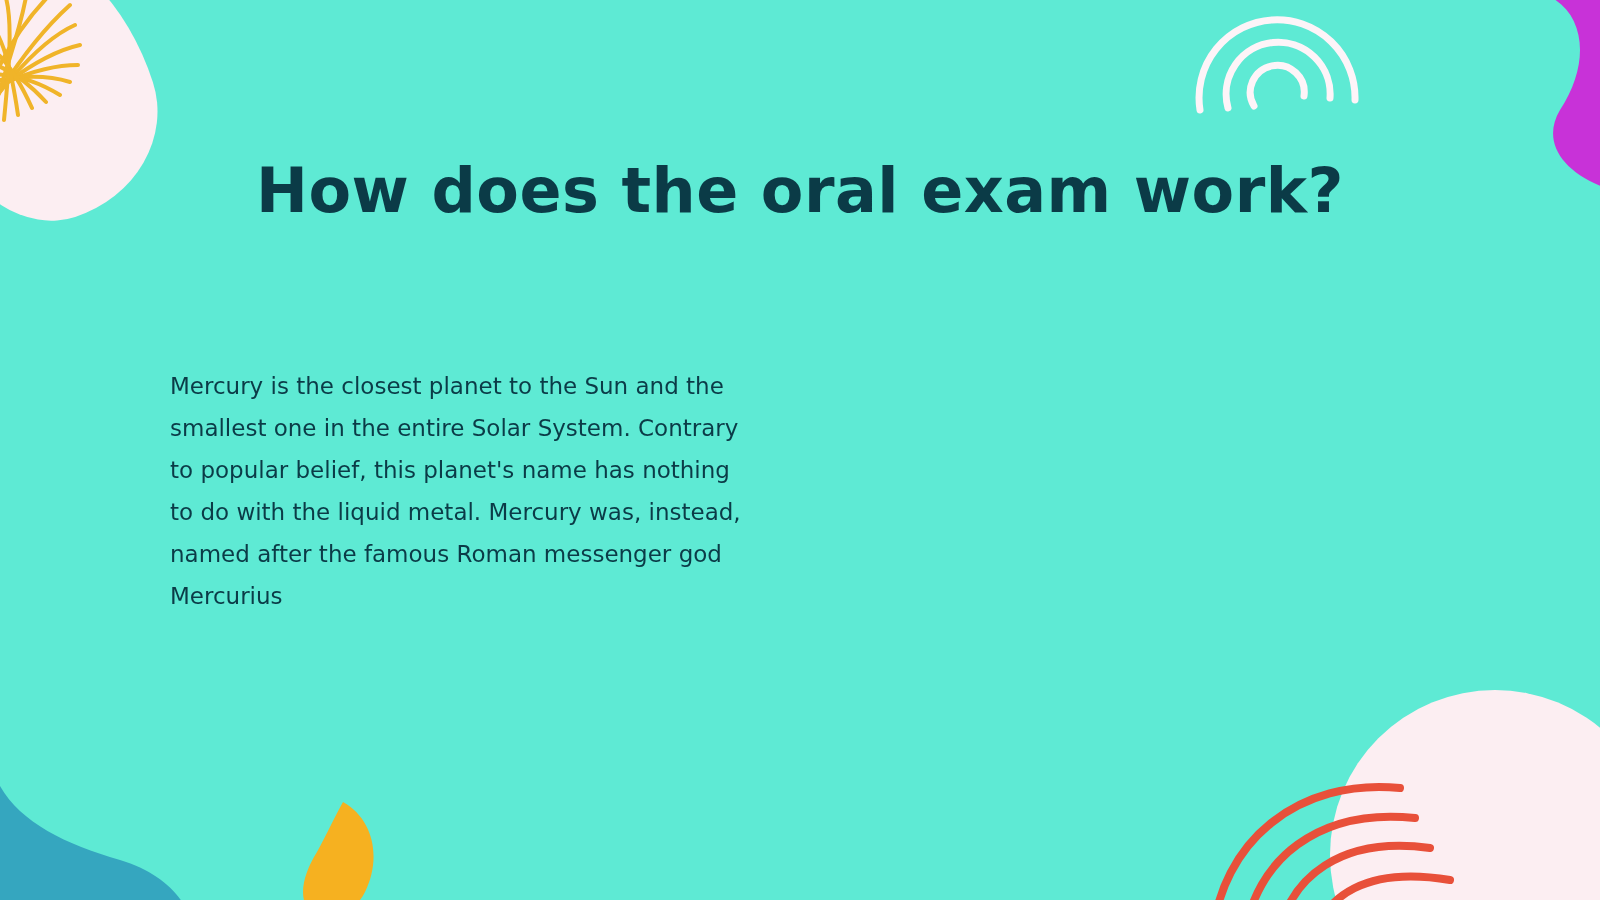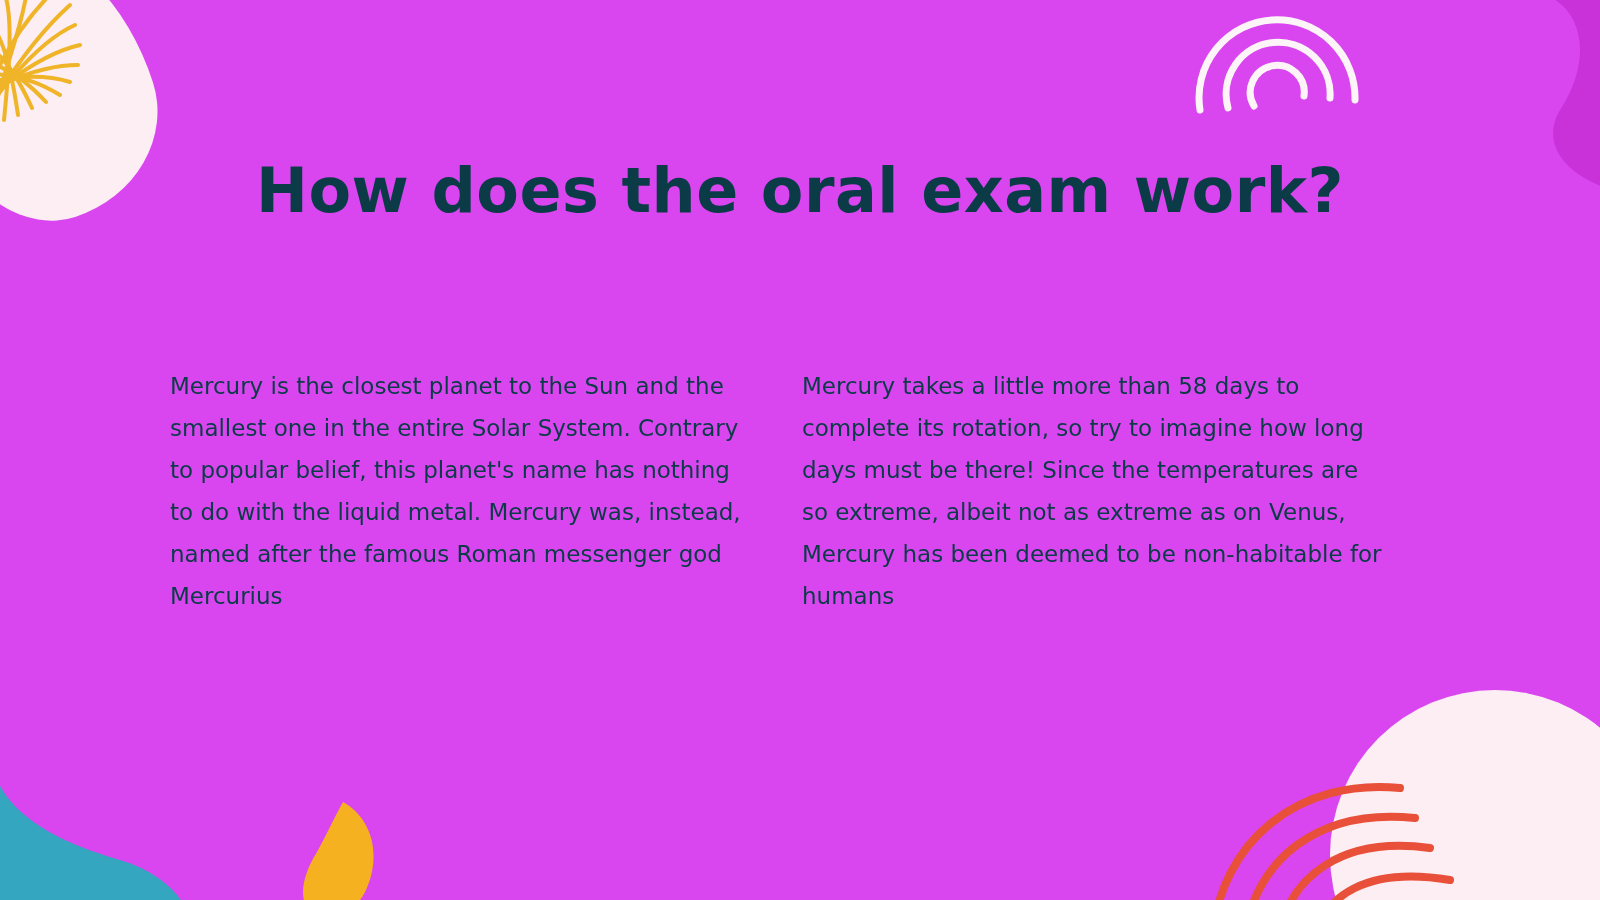--- a/index.html
+++ b/index.html
@@ -4,21 +4,21 @@
 <style>
   html, body {
     margin: 0;
     padding: 0;
     background: #fffdf0;
   }
   .slide {
     position: relative;
     width: 1600px;
     height: 900px;
-    background: #d946ef;
+    background: #5eead4;
     overflow: hidden;
     font-family: "DejaVu Sans", sans-serif;
   }
 
   
   .deco {
     position: absolute;
     pointer-events: none;
   }
 
@@ -175,16 +175,15 @@
       <path d="M68 170 C 78 106, 132 66, 220 78"></path>
       <path d="M104 170 C 114 126, 156 96, 240 110"></path>
       <path d="M142 170 C 150 144, 180 124, 258 140"></path>
     </g>
   </svg>
 
   <h1 class="title">How does the oral exam work?</h1>
 
   <div class="columns">
     <div class="col">Mercury is the closest planet to the Sun and the smallest one in the entire Solar System. Contrary to popular belief, this planet's name has nothing to do with the liquid metal. Mercury was, instead, named after the famous Roman messenger god Mercurius</div>
-    <div class="col">Mercury takes a little more than 58 days to complete its rotation, so try to imagine how long days must be there! Since the temperatures are so extreme, albeit not as extreme as on Venus, Mercury has been deemed to be non-habitable for humans</div>
   </div>
 
 </div>
 
 </body></html>

